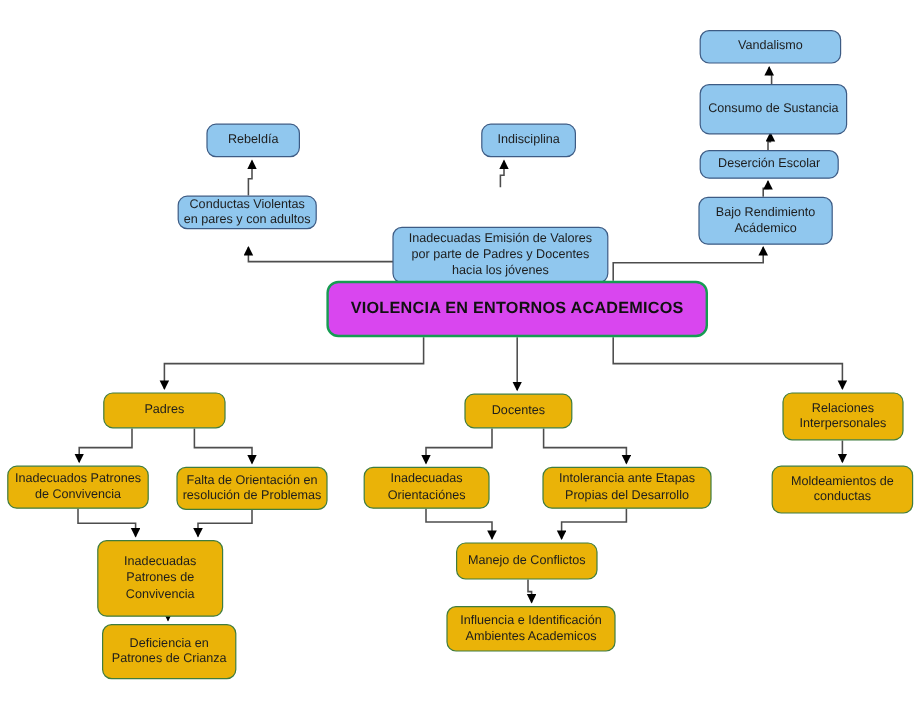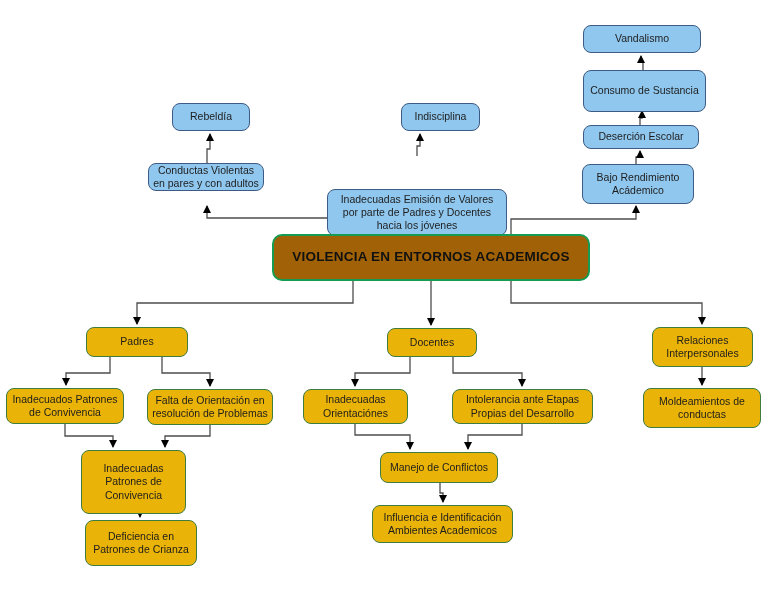--- a/index.html
+++ b/index.html
@@ -25,21 +25,21 @@
   }
   .node.blue{
     background:#90c7ee;
     border:1px solid #3d5b84;
   }
   .node.green{
     background:#eab308;
     border:1px solid #3f7c3f;
   }
   .node.central{
-    background:#a16207;
+    background:#d946ef;
     border:2px solid #169c52;
     border-radius:10px;
     font-weight:bold;
     font-size:13.5px;
     color:#111;
     letter-spacing:0.2px;
   }
 </style>
 </head>
 <body>

